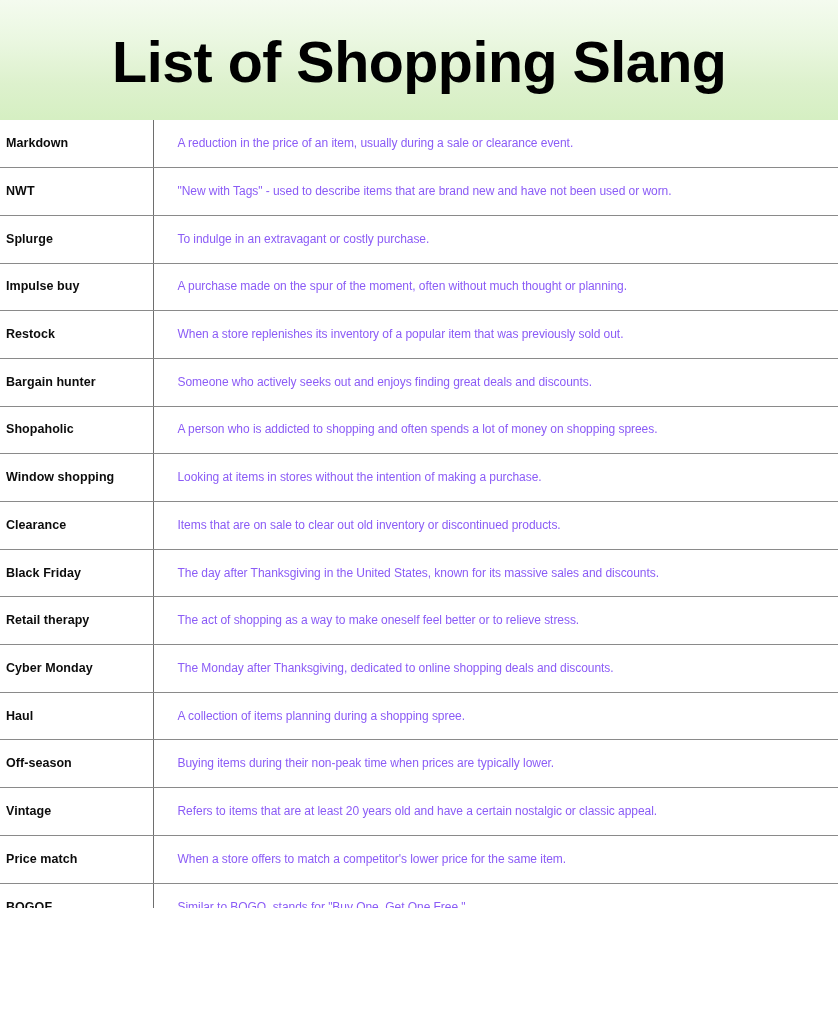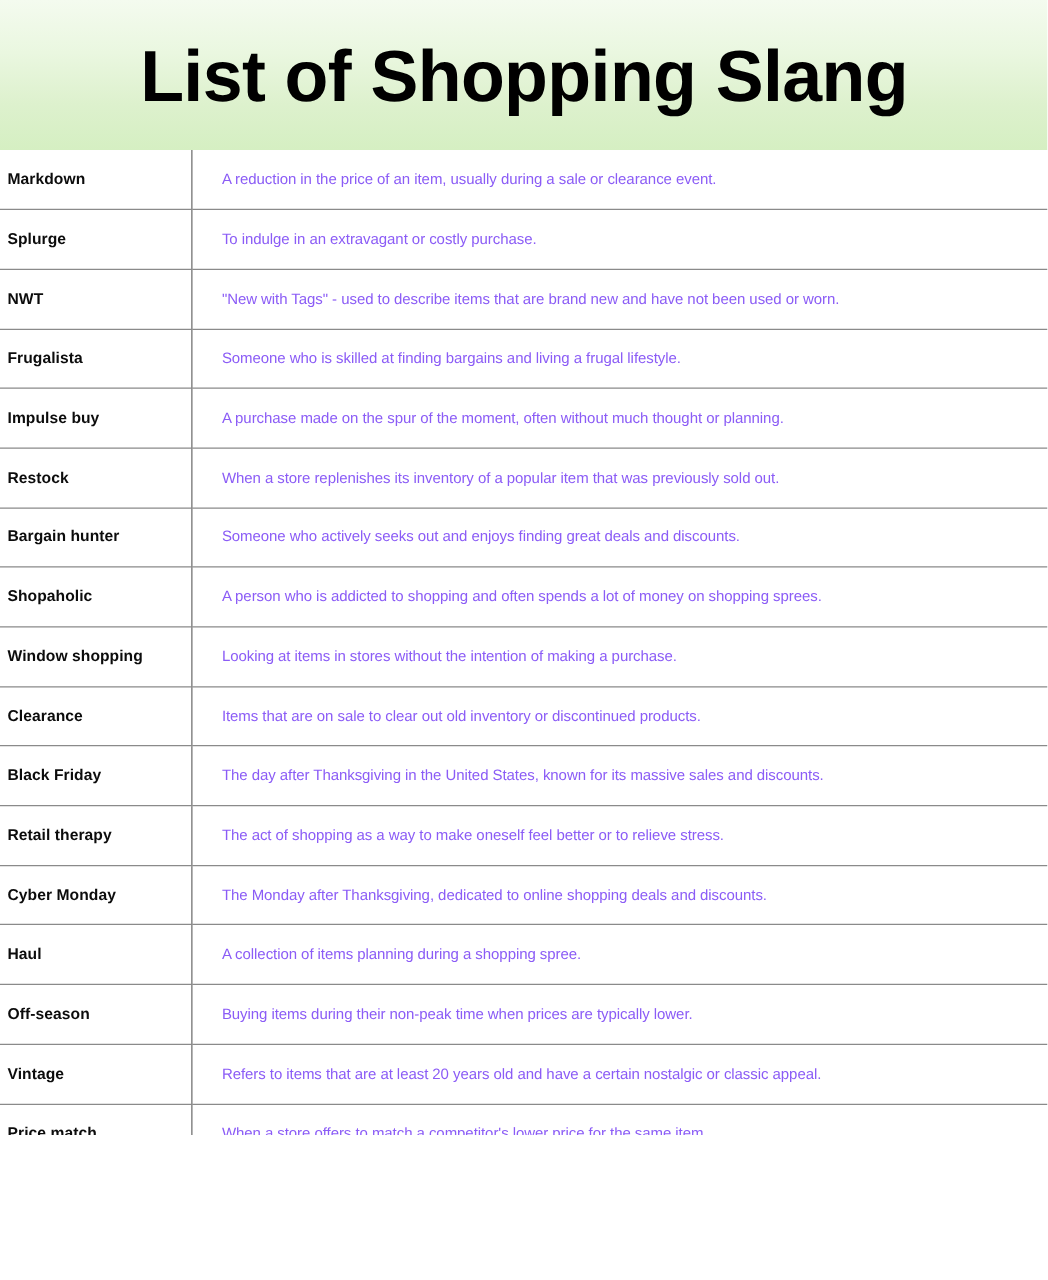--- a/index.html
+++ b/index.html
@@ -106,30 +106,26 @@
     <h1 class="page-title">List of Shopping Slang</h1>
   </div>
 
   <table class="slang-table">
     <tbody>
         <tr>
           <td class="term-cell">Markdown</td>
           <td class="definition-cell">A reduction in the price of an item, usually during a sale or clearance event.</td>
         </tr>
         <tr>
-          <td class="term-cell">Splurge</td>
-          <td class="definition-cell">To indulge in an extravagant or costly purchase.</td>
-        </tr>
-        <tr>
           <td class="term-cell">NWT</td>
           <td class="definition-cell">"New with Tags" - used to describe items that are brand new and have not been used or worn.</td>
         </tr>
         <tr>
-          <td class="term-cell">Frugalista</td>
-          <td class="definition-cell">Someone who is skilled at finding bargains and living a frugal lifestyle.</td>
+          <td class="term-cell">Splurge</td>
+          <td class="definition-cell">To indulge in an extravagant or costly purchase.</td>
         </tr>
         <tr>
           <td class="term-cell">Impulse buy</td>
           <td class="definition-cell">A purchase made on the spur of the moment, often without much thought or planning.</td>
         </tr>
         <tr>
           <td class="term-cell">Restock</td>
           <td class="definition-cell">When a store replenishes its inventory of a popular item that was previously sold out.</td>
         </tr>
         <tr>

